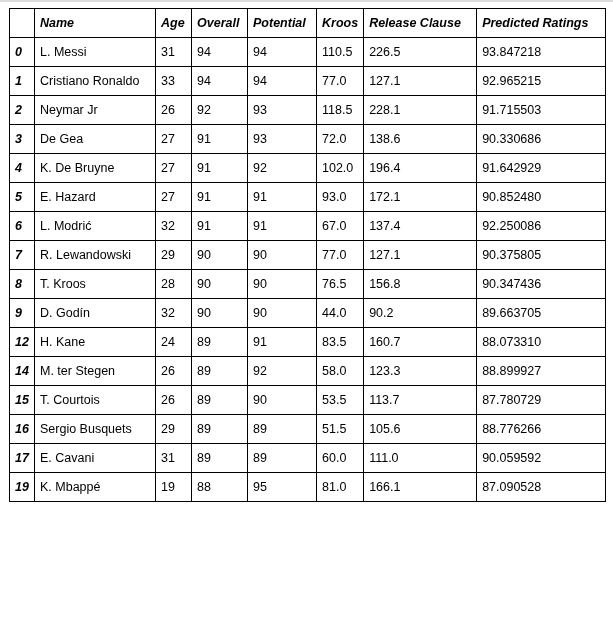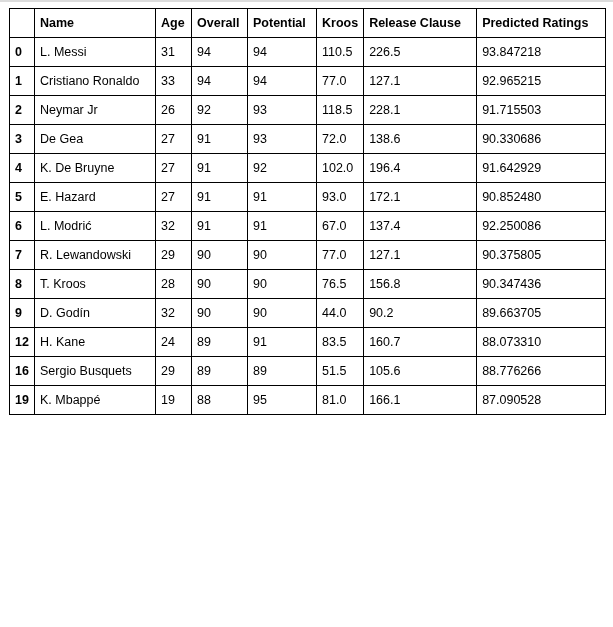--- a/index.html
+++ b/index.html
@@ -10,21 +10,21 @@
       border-collapse: collapse;
       font-size: 12.5px; color: #000;
     }
     table.df th, table.df td {
       border: 1px solid #000;
       padding: 0 5px;
       height: 28px;
       text-align: left;
       white-space: nowrap;
     }
-    table.df th { font-weight: bold; }
+    table.df th { font-weight: bold; font-style: italic; }
     table.df tbody th { font-weight: bold; }
     col.c-idx { width: 25px; }
     col.c-name { width: 121px; }
     col.c-age { width: 36px; }
     col.c-ovr { width: 56px; }
     col.c-pot { width: 69px; }
     col.c-val { width: 46px; }
     col.c-rel { width: 113px; }
     col.c-pred { width: 129px; }
   </style>
@@ -161,28 +161,58 @@
         <th>12</th>
         <td>H. Kane</td>
         <td>24</td>
         <td>89</td>
         <td>91</td>
         <td>83.5</td>
         <td>160.7</td>
         <td>88.073310</td>
       </tr>
       <tr>
+        <th>14</th>
+        <td>M. ter Stegen</td>
+        <td>26</td>
+        <td>89</td>
+        <td>92</td>
+        <td>58.0</td>
+        <td>123.3</td>
+        <td>88.899927</td>
+      </tr>
+      <tr>
+        <th>15</th>
+        <td>T. Courtois</td>
+        <td>26</td>
+        <td>89</td>
+        <td>90</td>
+        <td>53.5</td>
+        <td>113.7</td>
+        <td>87.780729</td>
+      </tr>
+      <tr>
         <th>16</th>
         <td>Sergio Busquets</td>
         <td>29</td>
         <td>89</td>
         <td>89</td>
         <td>51.5</td>
         <td>105.6</td>
         <td>88.776266</td>
+      </tr>
+      <tr>
+        <th>17</th>
+        <td>E. Cavani</td>
+        <td>31</td>
+        <td>89</td>
+        <td>89</td>
+        <td>60.0</td>
+        <td>111.0</td>
+        <td>90.059592</td>
       </tr>
       <tr>
         <th>19</th>
         <td>K. Mbappé</td>
         <td>19</td>
         <td>88</td>
         <td>95</td>
         <td>81.0</td>
         <td>166.1</td>
         <td>87.090528</td>

